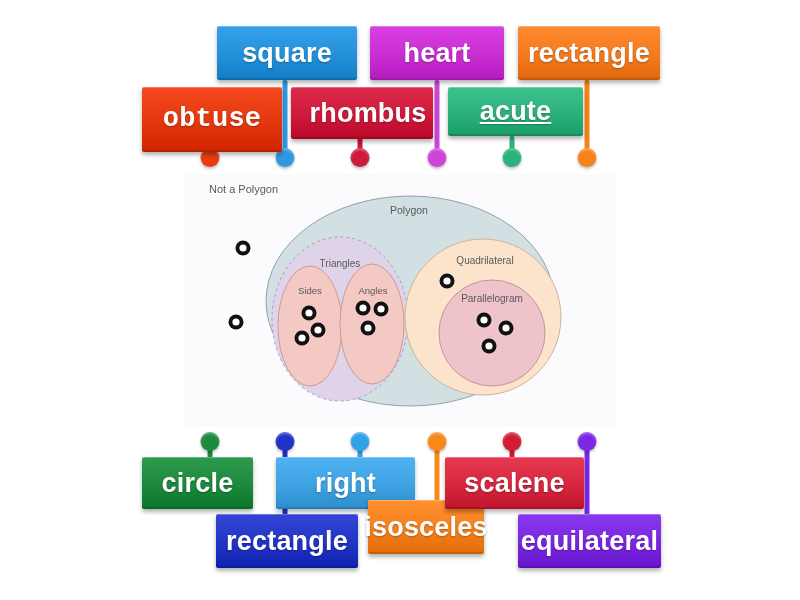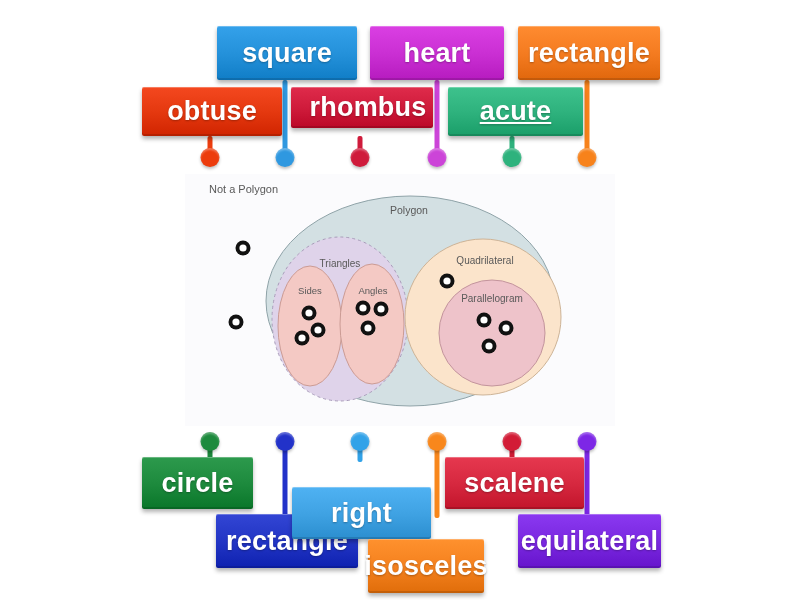--- a/index.html
+++ b/index.html
@@ -175,35 +175,35 @@
           </g>
         </g>
     </svg>
   </div>
 
   <div id="labels-layer">
       <div class="pin down" style="left: 200px; top: 136px; width: 20px; height: 31px;">
         <div class="stem" style="background: rgb(236, 60, 13);"></div>
         <div class="knob" style="background: rgb(236, 60, 13);"></div>
       </div>
-      <div class="label" style="left: 142px; top: 87px; width: 140px; height: 49px; background: linear-gradient(rgb(244, 72, 31) 0%, rgb(228, 56, 15) 52%, rgb(208, 36, 0) 100%);">
+      <div class="label" style="left: 142px; top: 87px; width: 140px; height: 65px; background: linear-gradient(rgb(244, 72, 31) 0%, rgb(228, 56, 15) 52%, rgb(208, 36, 0) 100%); font-family: Liberation Mono, monospace;">
         <span>obtuse</span>
       </div>
       <div class="pin down" style="left: 275px; top: 80px; width: 20px; height: 87px;">
         <div class="stem" style="background: rgb(47, 152, 224);"></div>
         <div class="knob" style="background: rgb(47, 152, 224);"></div>
       </div>
       <div class="label" style="left: 217px; top: 26px; width: 140px; height: 54px; background: linear-gradient(rgb(52, 161, 234) 0%, rgb(36, 145, 218) 52%, rgb(16, 125, 198) 100%);">
         <span>square</span>
       </div>
       <div class="pin down" style="left: 350px; top: 136px; width: 20px; height: 31px;">
         <div class="stem" style="background: rgb(207, 27, 59);"></div>
         <div class="knob" style="background: rgb(207, 27, 59);"></div>
       </div>
-      <div class="label" style="left: 291px; top: 87px; width: 142px; height: 41px; background: linear-gradient(rgb(223, 43, 75) 0%, rgb(207, 27, 59) 52%, rgb(187, 7, 39) 100%); padding-left: 12px;">
+      <div class="label" style="left: 291px; top: 87px; width: 142px; height: 52px; background: linear-gradient(rgb(223, 43, 75) 0%, rgb(207, 27, 59) 52%, rgb(187, 7, 39) 100%); padding-left: 12px;">
         <span>rhombus</span>
       </div>
       <div class="pin down" style="left: 427px; top: 80px; width: 20px; height: 87px;">
         <div class="stem" style="background: rgb(204, 68, 216);"></div>
         <div class="knob" style="background: rgb(204, 68, 216);"></div>
       </div>
       <div class="label" style="left: 370px; top: 26px; width: 134px; height: 54px; background: linear-gradient(rgb(218, 63, 227) 0%, rgb(202, 47, 211) 52%, rgb(182, 27, 191) 100%);">
         <span>heart</span>
       </div>
       <div class="pin down" style="left: 502px; top: 136px; width: 20px; height: 31px;">
@@ -231,28 +231,28 @@
         <div class="stem" style="background: rgb(34, 50, 201);"></div>
         <div class="knob" style="background: rgb(34, 50, 201);"></div>
       </div>
       <div class="label" style="left: 216px; top: 514px; width: 142px; height: 54px; background: linear-gradient(rgb(50, 69, 212) 0%, rgb(34, 53, 196) 52%, rgb(14, 33, 176) 100%);">
         <span>rectangle</span>
       </div>
       <div class="pin up" style="left: 350px; top: 432px; width: 20px; height: 30px;">
         <div class="stem" style="background: rgb(50, 162, 232);"></div>
         <div class="knob" style="background: rgb(50, 162, 232);"></div>
       </div>
-      <div class="label" style="left: 292px; top: 457px; width: 139px; height: 52px; background: linear-gradient(rgb(79, 178, 243) 0%, rgb(63, 162, 227) 52%, rgb(43, 142, 207) 100%); margin-top: 30px;">
+      <div class="label" style="left: 276px; top: 457px; width: 139px; height: 52px; background: linear-gradient(rgb(79, 178, 243) 0%, rgb(63, 162, 227) 52%, rgb(43, 142, 207) 100%);">
         <span>right</span>
       </div>
       <div class="pin up" style="left: 427px; top: 432px; width: 20px; height: 86px;">
         <div class="stem" style="background: rgb(248, 135, 28);"></div>
         <div class="knob" style="background: rgb(248, 135, 28);"></div>
       </div>
-      <div class="label" style="left: 368px; top: 539px; width: 116px; height: 54px; background: linear-gradient(rgb(255, 145, 46) 0%, rgb(244, 129, 30) 52%, rgb(224, 109, 10) 100%);">
+      <div class="label" style="left: 368px; top: 500px; width: 116px; height: 54px; background: linear-gradient(rgb(255, 145, 46) 0%, rgb(244, 129, 30) 52%, rgb(224, 109, 10) 100%);">
         <span>isosceles</span>
       </div>
       <div class="pin up" style="left: 502px; top: 432px; width: 20px; height: 30px;">
         <div class="stem" style="background: rgb(210, 28, 54);"></div>
         <div class="knob" style="background: rgb(210, 28, 54);"></div>
       </div>
       <div class="label" style="left: 445px; top: 457px; width: 139px; height: 52px; background: linear-gradient(rgb(230, 56, 79) 0%, rgb(214, 40, 63) 52%, rgb(194, 20, 43) 100%);">
         <span>scalene</span>
       </div>
       <div class="pin up" style="left: 577px; top: 432px; width: 20px; height: 86px;">

